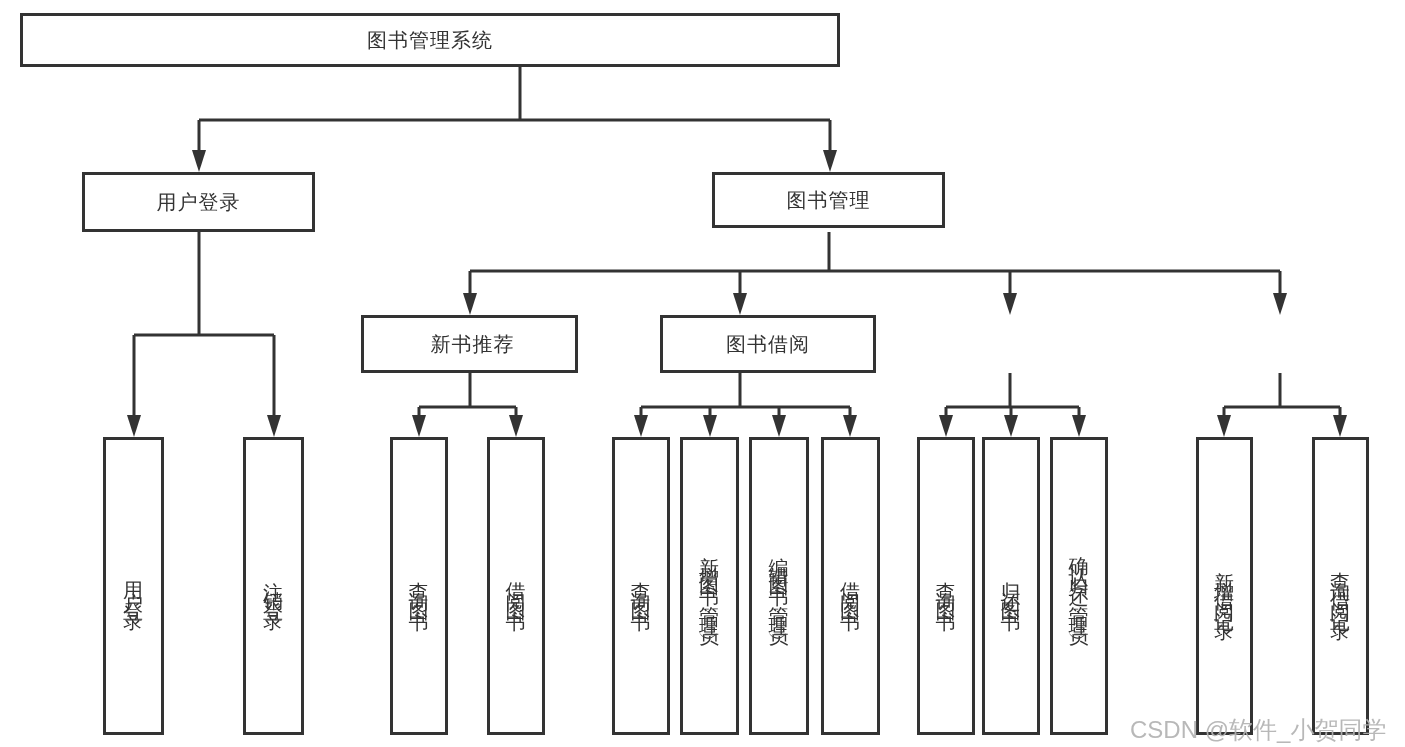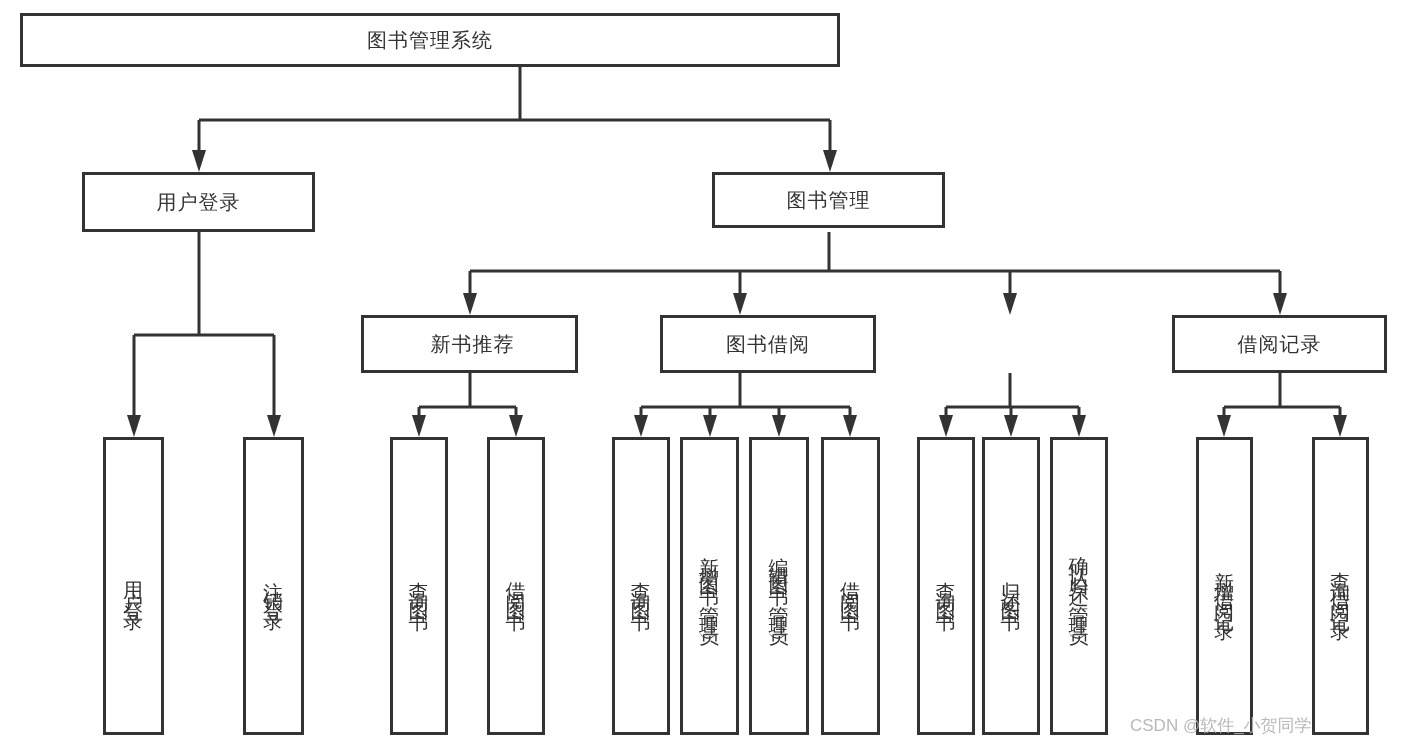--- a/index.html
+++ b/index.html
@@ -54,21 +54,21 @@
     writing-mode: vertical-rl;
     text-orientation: mixed;
     letter-spacing: 10px;
     white-space: normal;
     line-height: 1;
   }
   .watermark {
     position: absolute;
     left: 1130px;
     top: 714px;
-    font-size: 17px;
+    font-size: 24px;
     color: var(--watermark);
     opacity: 0.92;
     z-index: 5;
     white-space: nowrap;
   }
 </style>
 </head>
 <body>
 
 <div class="canvas">
@@ -133,23 +133,20 @@
   <div class="node" style="left:712px; top:172px; width:233px; height:56px;">
     <span>图书管理</span>
   </div>
 
   <div class="node" style="left:361px; top:315px; width:217px; height:58px;padding-left:6px;">
     <span>新书推荐</span>
   </div>
   <div class="node" style="left:632px; top:315px; width:216px; height:58px;margin-left:28px;">
     <span>图书借阅</span>
   </div>
-  <div class="node" style="left:1172px; top:315px; width:215px; height:58px;">
-    <span>借阅记录</span>
-  </div>
 
   <div class="node leaf" style="left:103px; top:437px; width:61px; height:298px;">
     <span>用户登录</span>
   </div>
   <div class="node leaf" style="left:243px; top:437px; width:61px; height:298px;">
     <span>注销登录</span>
   </div>
 
   <div class="node leaf" style="left:390px; top:437px; width:58px; height:298px;">
     <span>查询图书</span>

